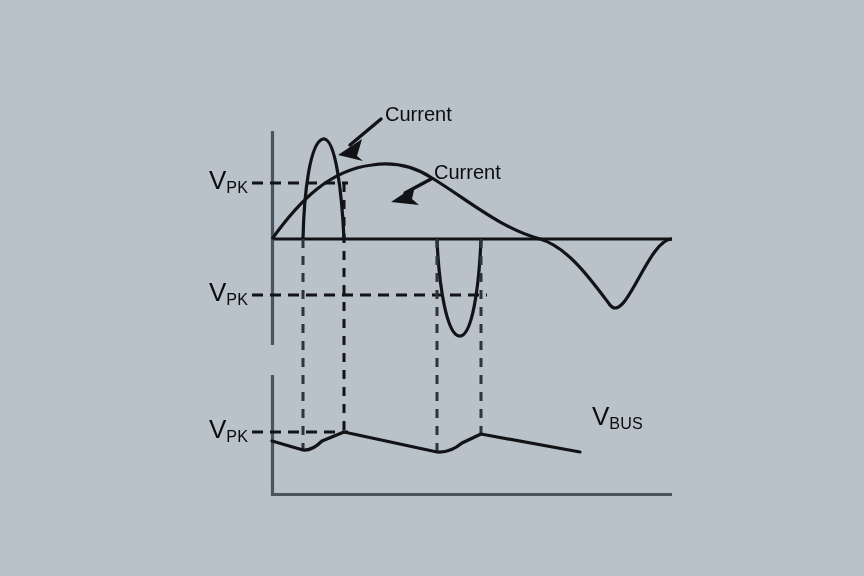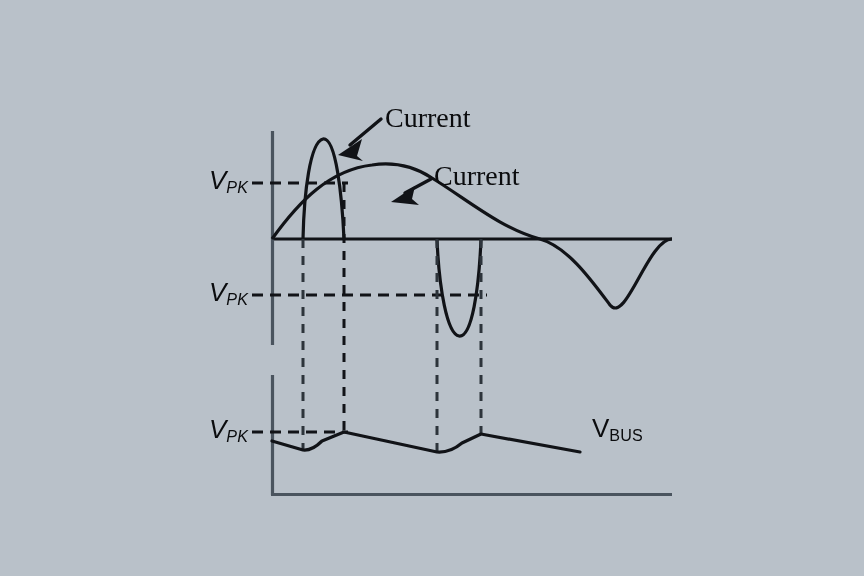--- a/index.html
+++ b/index.html
@@ -21,43 +21,41 @@
     top: 0;
   }
   .lbl {
     position: absolute;
     color: #0b0c0e;
     font-family: "Liberation Sans", sans-serif;
     white-space: nowrap;
     line-height: 1;
   }
   .lbl-big {
-    font-size: 28px;
-    font-family: Liberation Serif, serif;
+    font-size: 20px;
   }
   .vpk {
     font-size: 26px;
-    font-style: italic;
   }
   .vpk sub, .vbus sub {
     font-size: 0.62em;
     vertical-align: baseline;
     position: relative;
     bottom: -0.22em;
     letter-spacing: 0.2px;
   }
   .vbus {
     font-size: 26px;
   }
   #vpk-top { left: 209px; top: 167px; }
   #vpk-mid { left: 209px; top: 279px; }
   #vpk-bot { left: 209px; top: 416px; }
   #lbl-current { left: 385px; top: 104px; }
   #lbl-voltage { left: 434px; top: 162px; }
-  #lbl-vbus { left: 592px; top: 415px; }
+  #lbl-vbus { left: 592px; top: 403px; }
 </style>
 </head>
 <body>
 
 <div id="stage">
 
   <svg id="fig" width="864" height="576" viewBox="0 0 864 576">
 
     <g>
 

